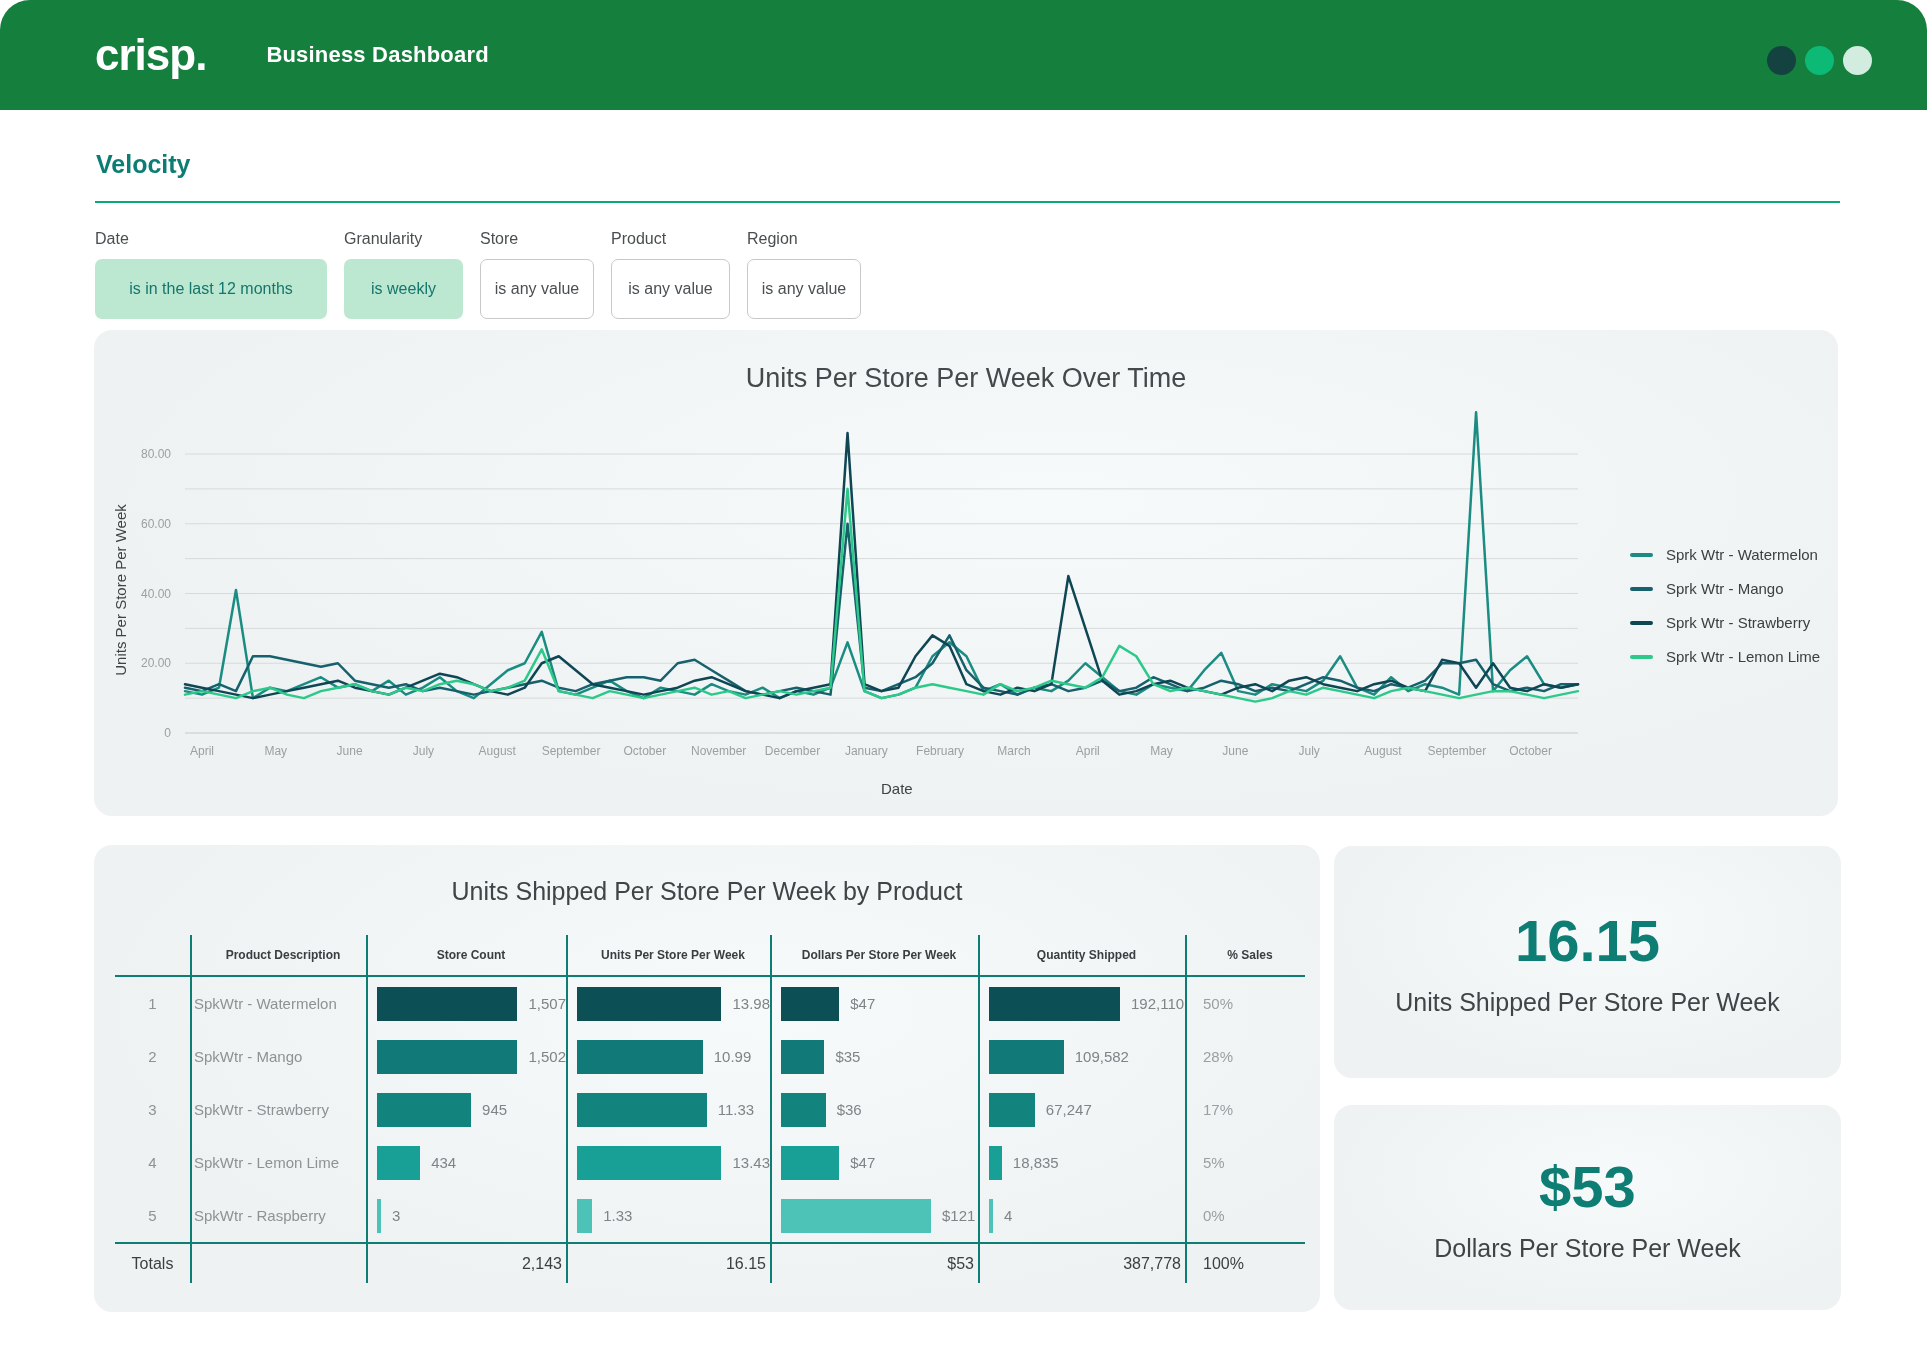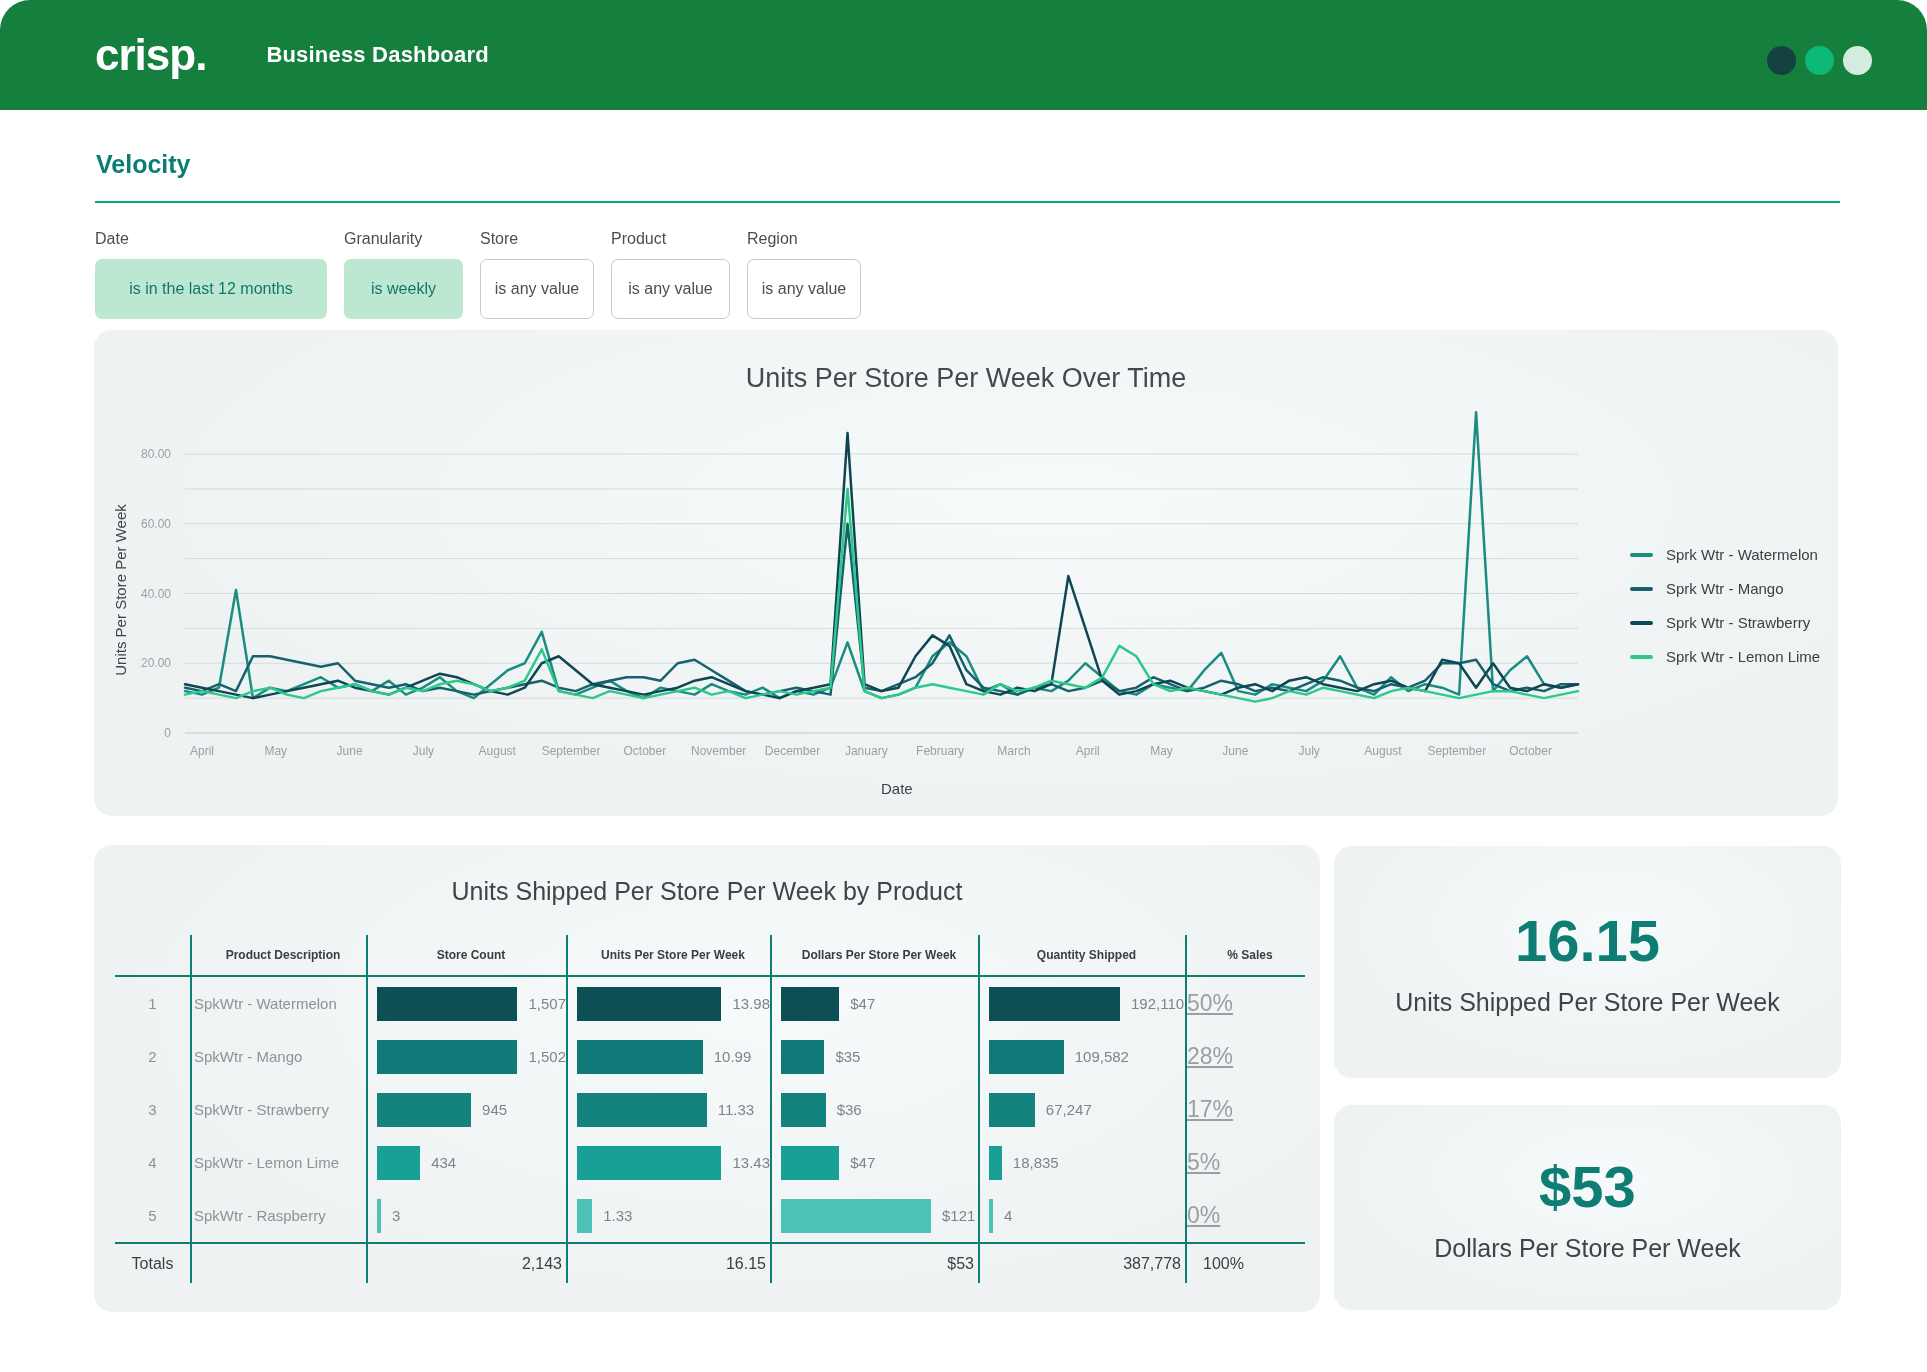--- a/index.html
+++ b/index.html
@@ -56,21 +56,21 @@
   }
   .cell{display:flex;align-items:center;box-sizing:border-box;height:53px;}
   .cell.vline{border-left:2px solid #0e7d74;}
   .th{height:42px;justify-content:center;font-size:12px;color:#393e40;font-weight:700;
       border-bottom:2px solid #0e7d74;padding-left:8px;}
   .rank{justify-content:center;color:#8d9294;font-size:15px;}
   .prod{padding-left:2px;color:#8d9294;font-size:15px;}
   .barcell{padding-left:9px;gap:11px;}
   .bar{height:34px;}
   .barlabel{font-size:15px;color:#7e8487;white-space:nowrap;}
-  .salescell{padding-left:0;font-size:23px;color:#9aa0a2;text-decoration:underline;}
+  .salescell{padding-left:16px;font-size:15px;color:#9aa0a2;}
   .totcell{height:41px;border-top:2px solid #0e7d74;font-size:16px;color:#3a3f41;
       justify-content:flex-end;padding-right:4px;}
   .totcell.first{justify-content:center;padding-right:0;}
   .totcell.last{justify-content:flex-start;padding-left:16px;}
   
   .kpi{display:flex;flex-direction:column;align-items:center;justify-content:center;
        height:100%;gap:14px;}
   .kpi-value{font-size:58px;font-weight:700;color:#0e7d74;}
   .kpi-label{font-size:25px;color:#3f4446;}
   svg text{font-family:"Liberation Sans", sans-serif;}

